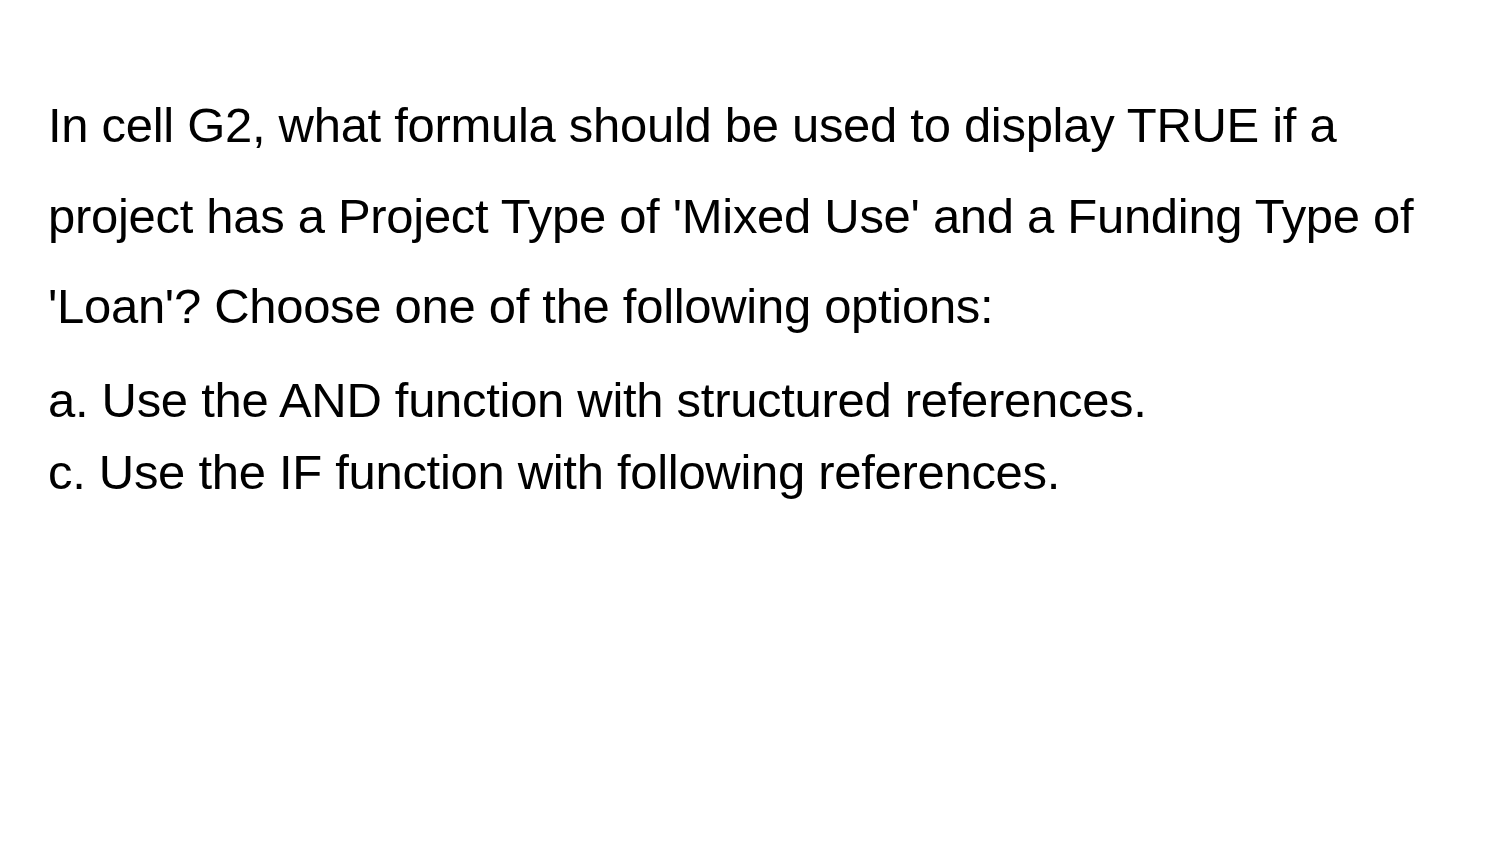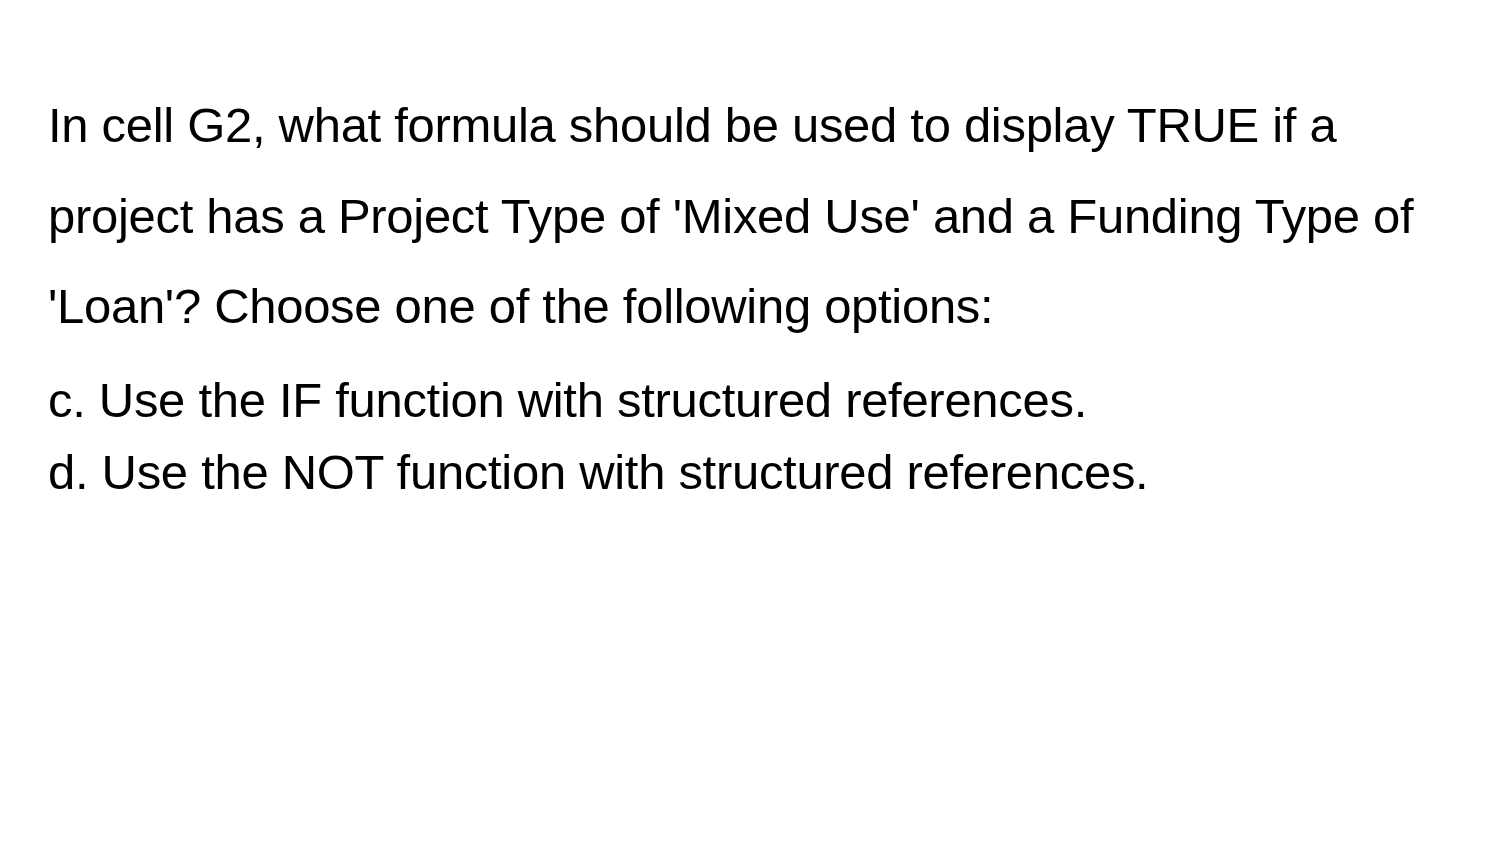--- a/index.html
+++ b/index.html
@@ -30,15 +30,15 @@
     }
     .option {
       display: block;
     }
   </style>
 </head>
 <body>
 
 <div class="question">In cell G2, what formula should be used to display TRUE if a project has a Project Type of 'Mixed Use' and a Funding Type of 'Loan'? Choose one of the following options:</div>
 <div class="options">
-  <span class="option">c. Use the IF function with structured references.</span>
-  <span class="option">d. Use the NOT function with structured references.</span>
+  <span class="option">a. Use the AND function with structured references.</span>
+  <span class="option">c. Use the IF function with following references.</span>
 </div>
 
 </body></html>

